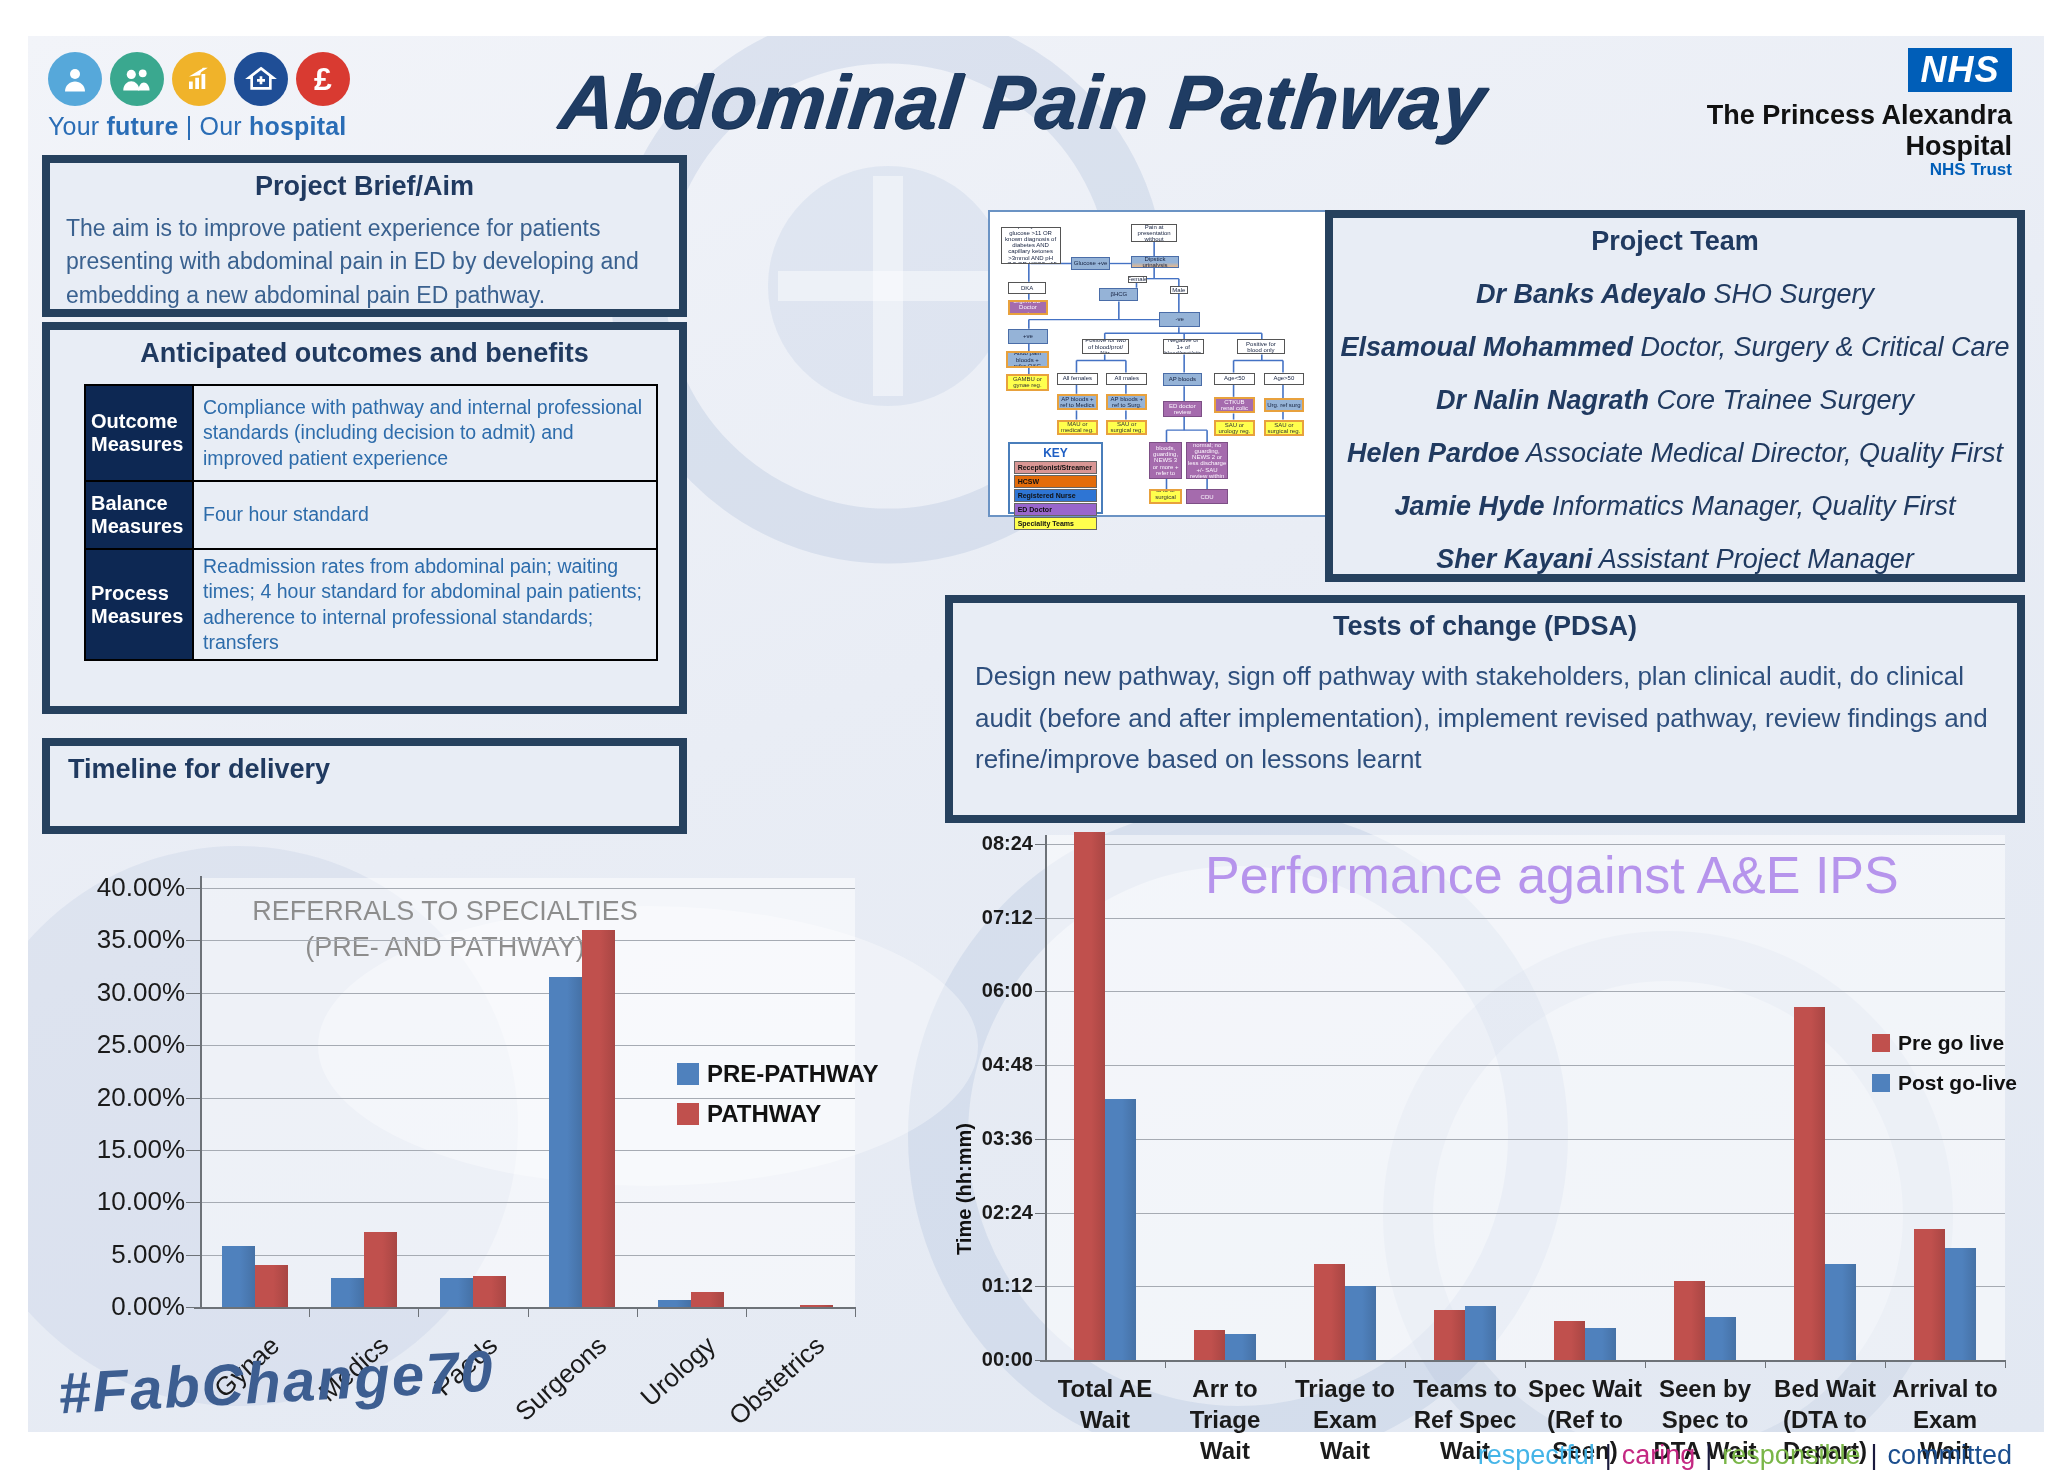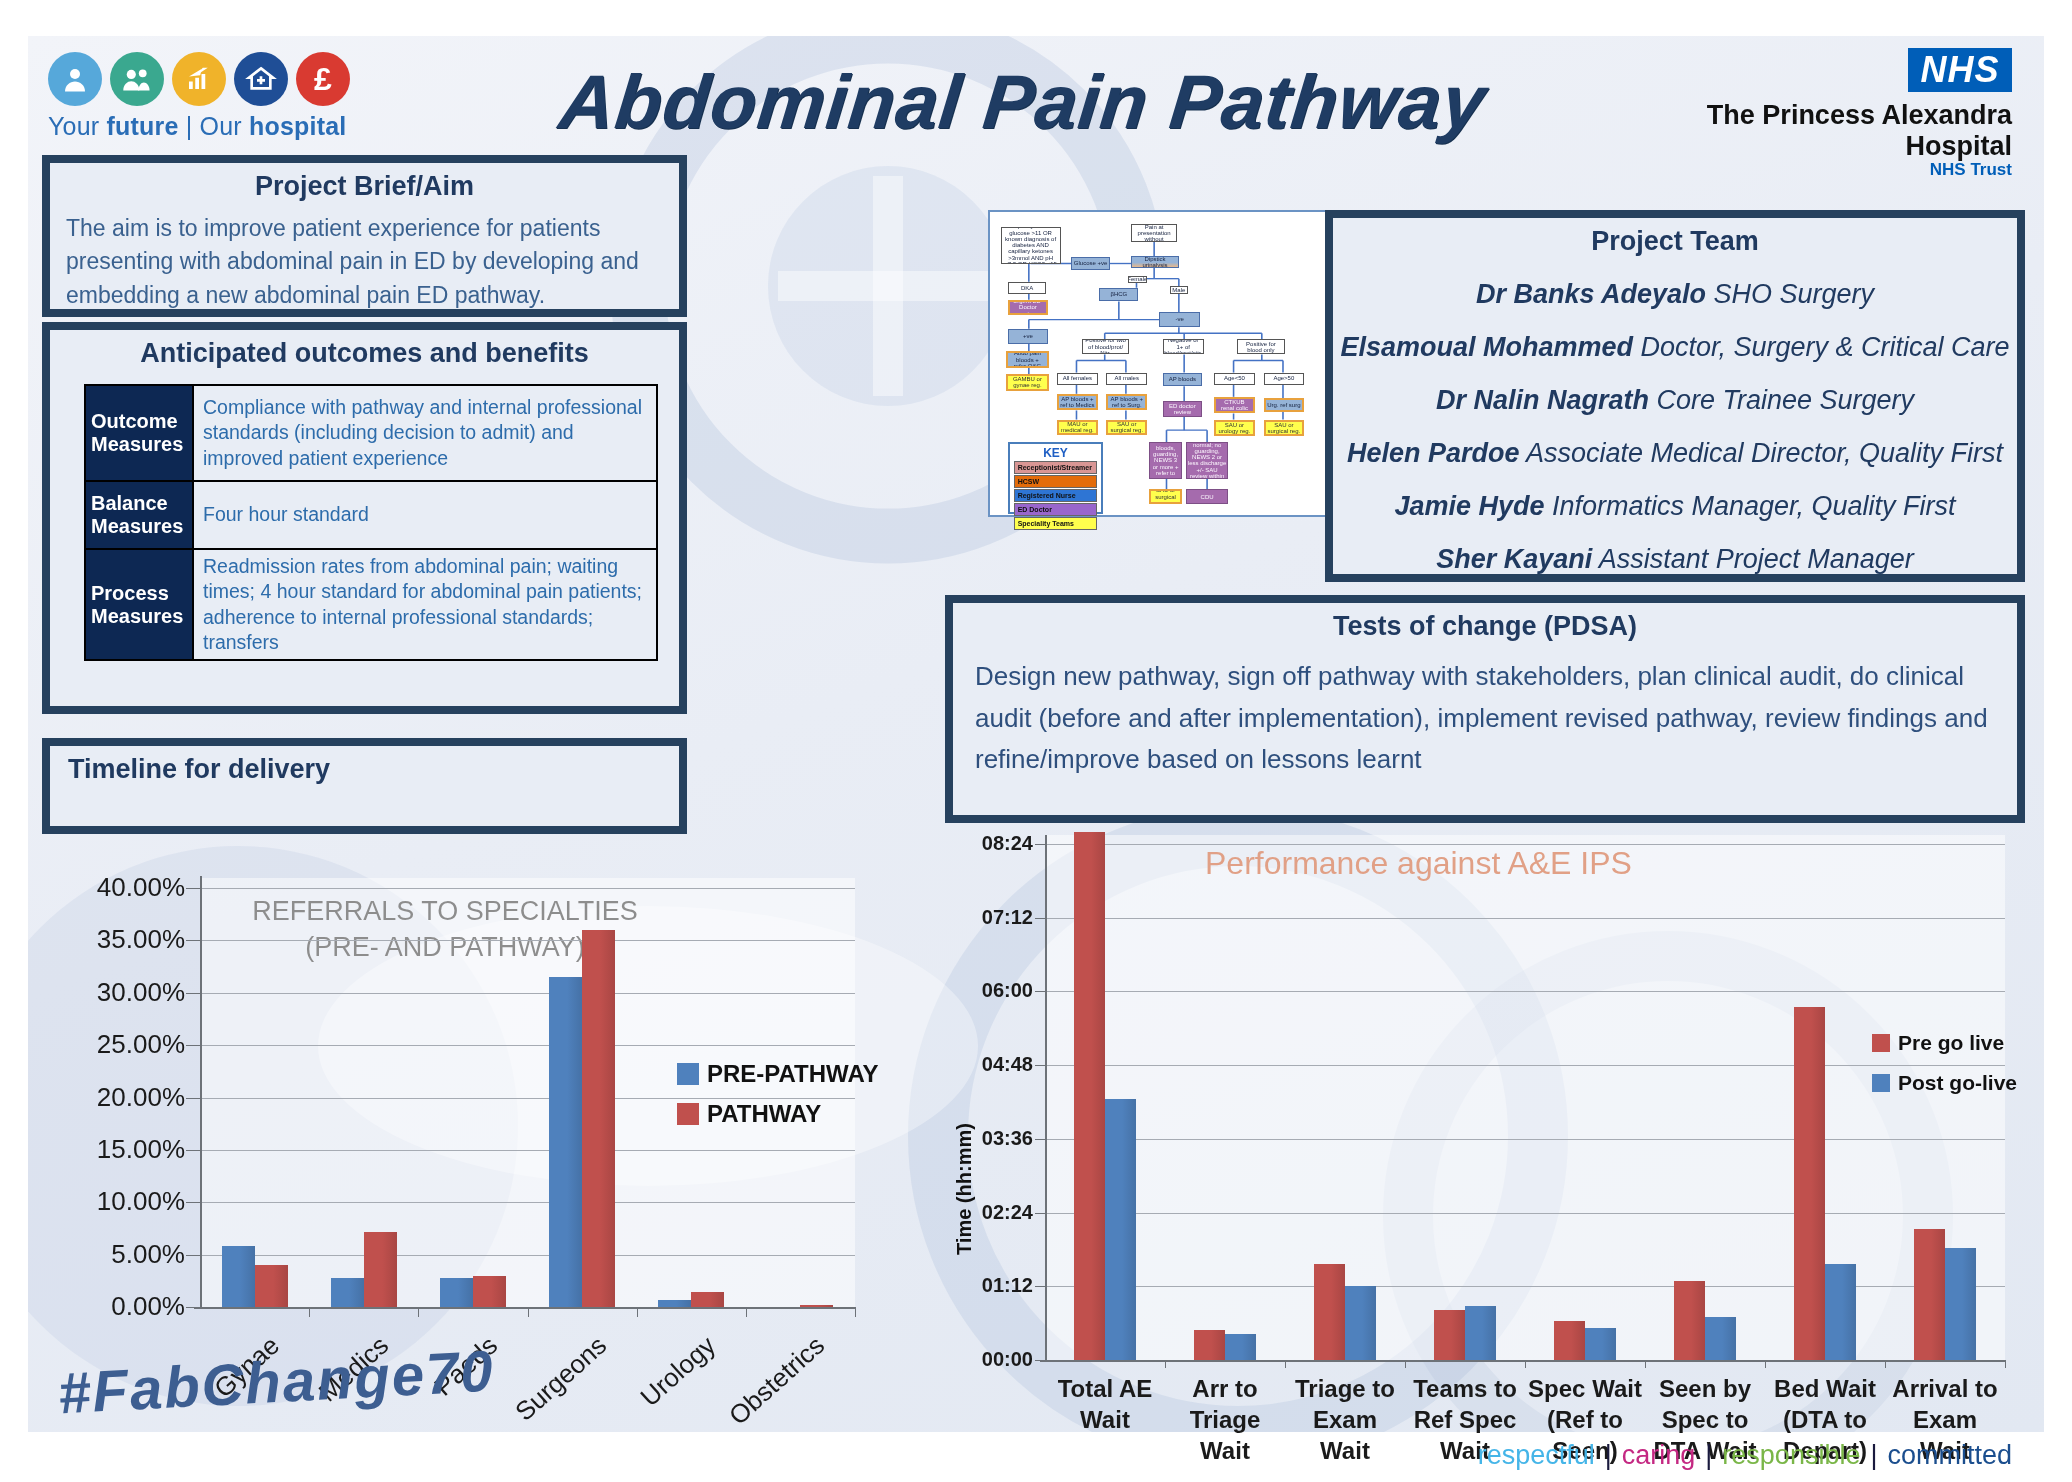--- a/index.html
+++ b/index.html
@@ -53,21 +53,21 @@
   .legend-swatch{display:inline-block;margin-right:8px;}
   #chart-left .ytick{font-size:26px;width:130px;}
   #chart-left .cat-label{font-size:26px;width:160px;text-align:right;transform:rotate(-42deg);transform-origin:top right;}
   #chart-left .legend-item{font-size:24px;}
   #chart-left .legend-swatch{width:22px;height:22px;}
   #lc-title{position:absolute;font-size:27px;color:#1a1a1a;text-align:center;line-height:1.35;}
   #chart-right .ytick{font-size:20px;font-weight:bold;width:70px;}
   #chart-right .cat-label{font-size:24px;font-weight:600;text-align:center;line-height:1.3;}
   #chart-right .legend-item{font-size:21px;}
   #chart-right .legend-swatch{width:18px;height:18px;}
-  #rc-title{position:absolute;font-size:32px;color:#c2410c;white-space:nowrap;}
+  #rc-title{position:absolute;font-size:52px;color:#6d28d9;white-space:nowrap;}
   #rc-ylabel{position:absolute;font-size:20px;font-weight:bold;color:#111;transform:rotate(-90deg);transform-origin:left top;white-space:nowrap;}
 
   
   #flowchart{background:#fff;border:2px solid #6b93c4;}
   .fc-node{position:absolute;font-size:6px;line-height:1.05;text-align:center;overflow:hidden;
            display:flex;align-items:center;justify-content:center;padding:1px;box-sizing:border-box;color:#15213f;}
   .fc-white{background:#fff;border:1px solid #555;}
   .fc-blue{background:#95b3d7;border:1px solid #4a6da8;}
   .fc-blueOr{background:#95b3d7;border:2px solid #e8a13d;}
   .fc-purple{background:#a56bad;border:1px solid #7d4f86;color:#fdf8ff;}

